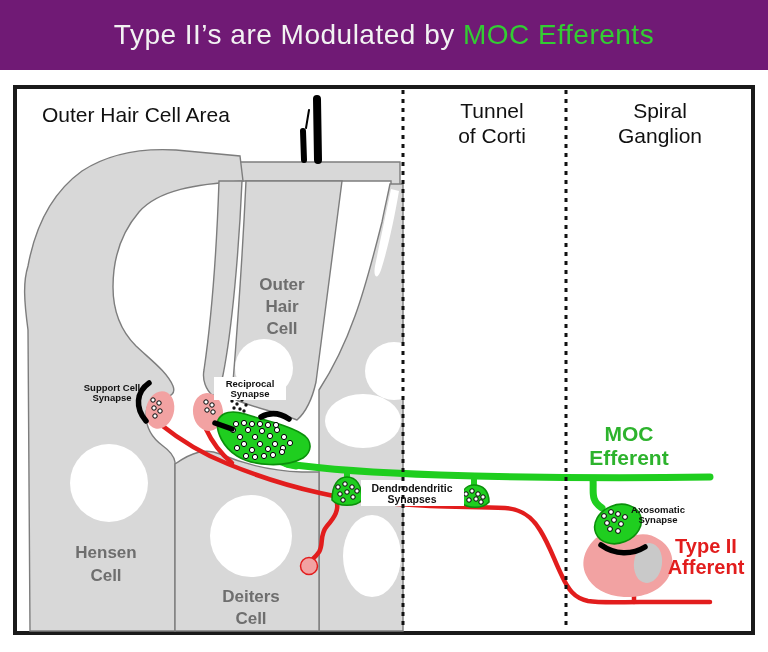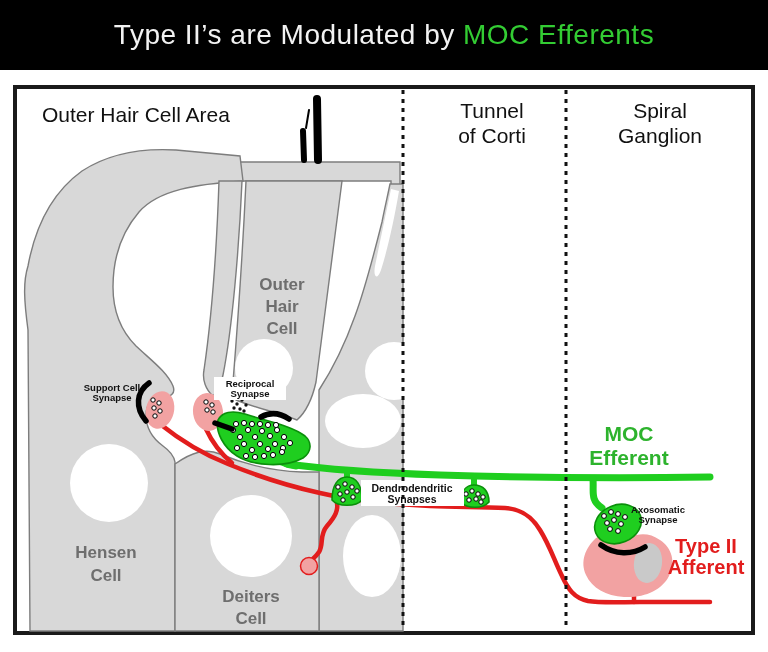--- a/index.html
+++ b/index.html
@@ -1,18 +1,18 @@
 <!DOCTYPE html>
 <html><head>
 <meta charset="utf-8">
 <style>
   html,body{margin:0;padding:0;background:#ffffff;}
   .page{position:relative;width:768px;height:652px;background:#ffffff;overflow:hidden;
         font-family:"Liberation Sans", sans-serif;}
-  .titlebar{position:absolute;left:0;top:0;width:768px;height:70px;background:#000000;
+  .titlebar{position:absolute;left:0;top:0;width:768px;height:70px;background:#701a75;
             display:flex;align-items:center;justify-content:center;}
   .titlebar .t{font-size:28px;letter-spacing:.5px;color:#f2f2f2;white-space:pre;}
   .titlebar .t .hl{color:#33cc33;}
   svg{position:absolute;left:0;top:0;}
   text{font-family:"Liberation Sans", sans-serif;}
   .region-label{font-size:21px;fill:#111111;}
   .cell-label{font-size:17px;font-weight:bold;fill:#6e6e6e;}
   .syn-label{font-size:10.5px;font-weight:bold;fill:#111111;}
   .syn-label-sm{font-size:9.5px;font-weight:bold;fill:#111111;}
   .moc-label{font-size:21px;font-weight:bold;fill:#2db32d;}

